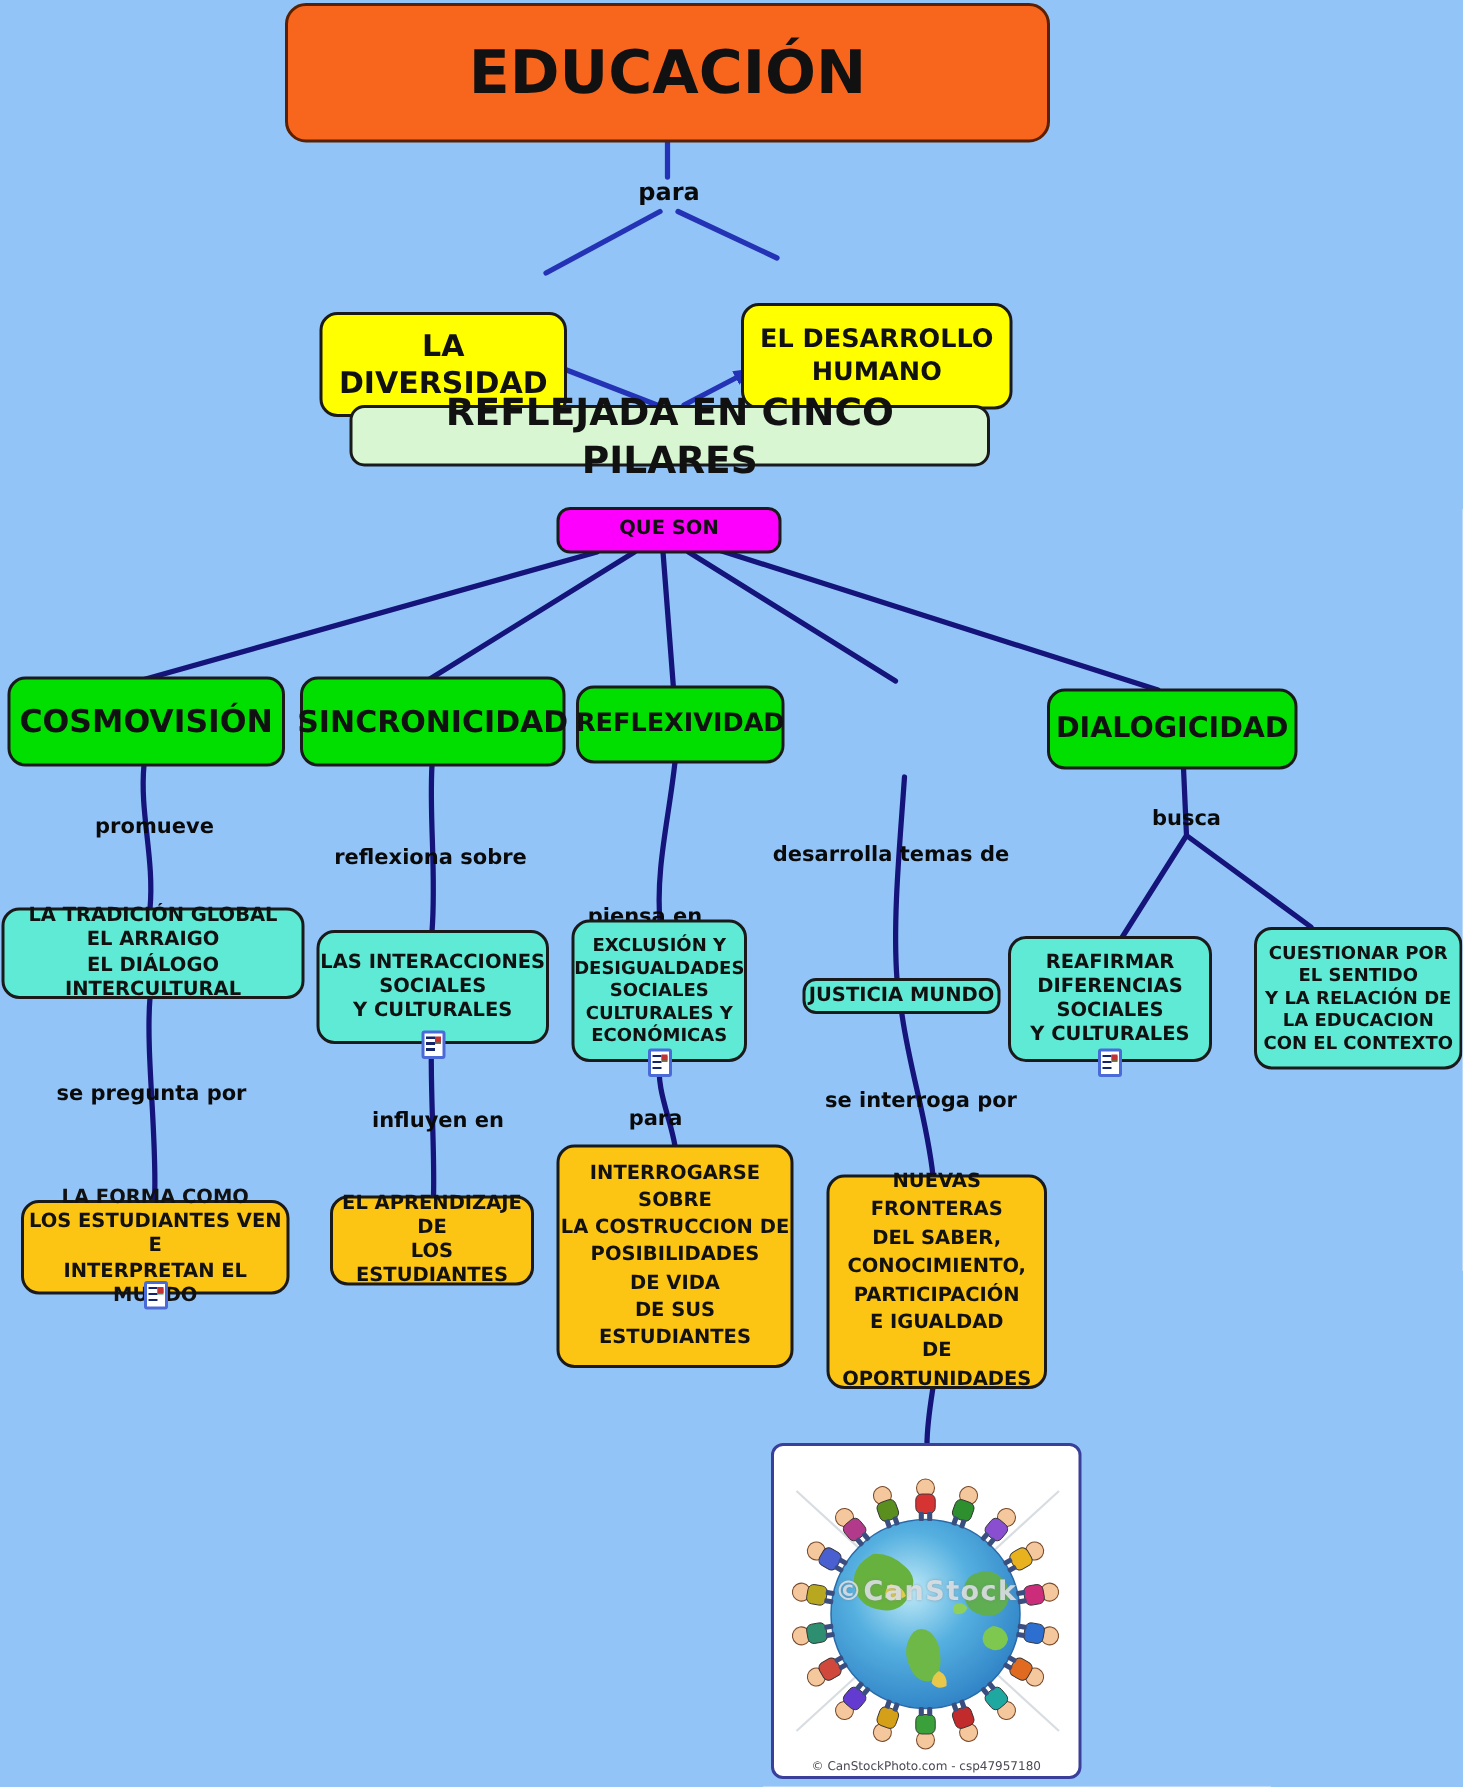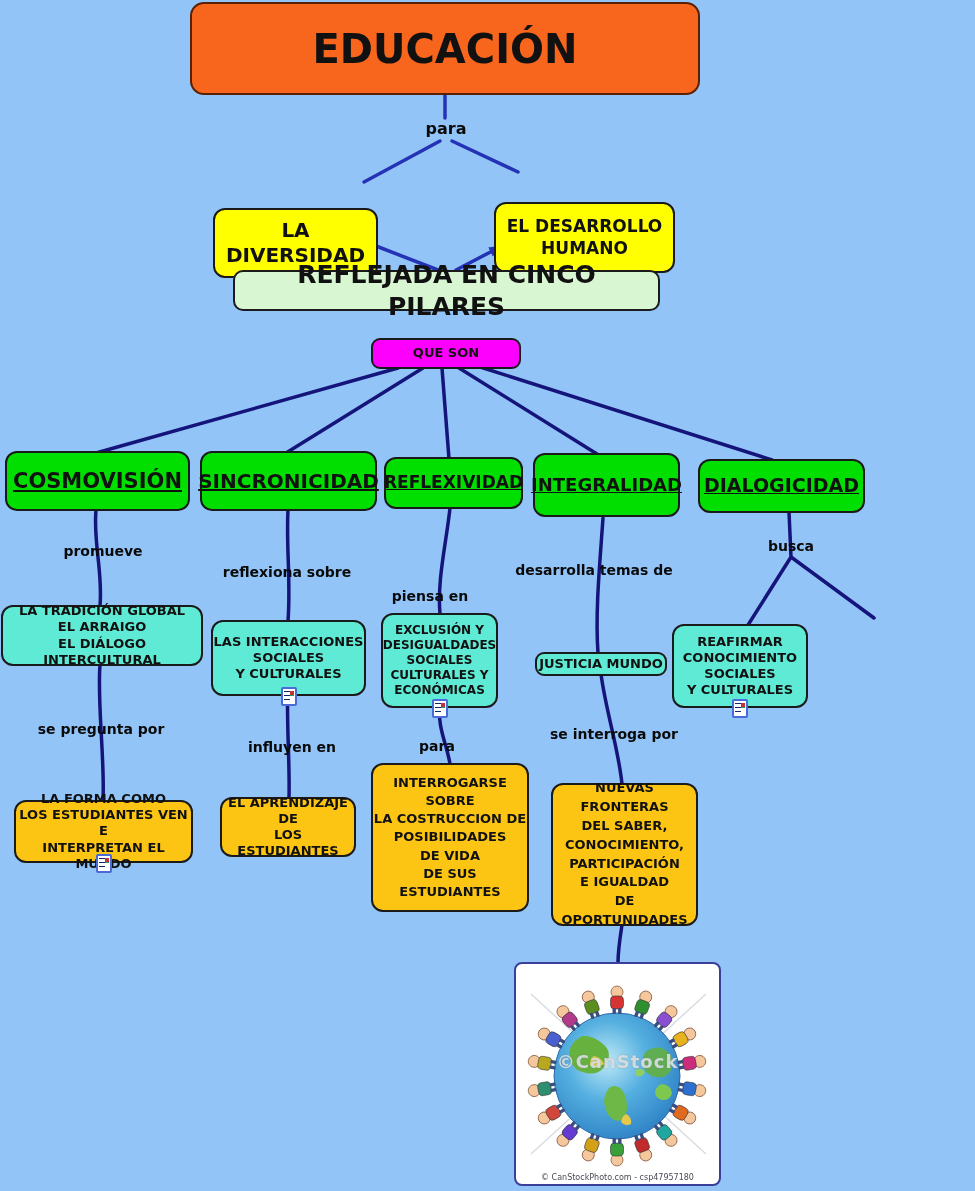--- a/index.html
+++ b/index.html
@@ -6,21 +6,21 @@
   body{font-family:"DejaVu Sans","Liberation Sans",sans-serif;}
   #canvas{position:relative;width:975px;height:1191px;background:#93c4f8;overflow:hidden;}
   #wires{position:absolute;left:0;top:0;z-index:0;pointer-events:none;}
   .node{position:absolute;z-index:2;display:flex;align-items:center;justify-content:center;
         text-align:center;white-space:pre-line;font-weight:700;color:#111;
         border:2px solid #1a1a1a;border-radius:12px;box-sizing:border-box;line-height:1.25;}
   .orange{background:#f8661d;border-color:#5a2000;border-radius:14px;}
   .yellow{background:#ffff00;margin-top:30px;}
   .palegreen{background:#d9f6d2;border-radius:10px;}
   .magenta{background:#fd00fd;border-radius:9px;}
-  .green{background:#00df00;text-decoration:underline;}
+  .green{background:#00df00;}
   .cyan{background:#5eead4;}
   .gold{background:#fdc513;}
   .linklabel{position:absolute;z-index:1;font-weight:700;color:#0a0a0a;font-size:14px;
              transform:translate(-50%,-50%);white-space:nowrap;}
   .res-icon{position:absolute;left:50%;bottom:-12px;transform:translateX(-50%);
             width:16px;height:19px;background:#fff;border:2px solid #4a6ad8;border-radius:2px;
             box-sizing:border-box;z-index:3;}
   .res-icon::before{content:"";position:absolute;left:1px;top:2px;width:6px;height:11px;
             background:repeating-linear-gradient(#14246a 0 1.5px,transparent 1.5px 4px);}
   .res-icon::after{content:"";position:absolute;right:1px;top:2px;width:4px;height:4px;
@@ -80,21 +80,20 @@
   <div class="node palegreen" style="left:233px;top:270px;width:427px;height:41px;font-size:25px;">REFLEJADA EN CINCO PILARES</div>
 
   <div class="node magenta" style="left:371px;top:338px;width:150px;height:31px;font-size:13px;">QUE SON</div>
 
   <div class="node green" style="left:5px;top:451px;width:185px;height:60px;font-size:21px;">COSMOVISIÓN</div>
 
   <div class="node green" style="left:200px;top:451px;width:177px;height:60px;font-size:20px;">SINCRONICIDAD</div>
 
   <div class="node green" style="left:384px;top:457px;width:139px;height:52px;font-size:17px;">REFLEXIVIDAD</div>
 
-  <div class="node green" style="left:533px;top:453px;width:147px;height:64px;font-size:18px;">INTEGRALIDAD</div>
 
   <div class="node green" style="left:698px;top:459px;width:167px;height:54px;font-size:19px;">DIALOGICIDAD</div>
 
   <div class="node cyan" style="left:1px;top:605px;width:202px;height:61px;font-size:13px;">LA TRADICIÓN GLOBAL
 EL ARRAIGO
 EL DIÁLOGO INTERCULTURAL</div>
 
   <div class="node cyan" style="left:211px;top:620px;width:155px;height:76px;font-size:13px;">
     <span>LAS INTERACCIONES
 SOCIALES
@@ -108,26 +107,31 @@
 SOCIALES
 CULTURALES Y
 ECONÓMICAS</span>
     <span class="res-icon"></span>
   </div>
 
   <div class="node cyan" style="left:535px;top:652px;width:132px;height:24px;font-size:13px;border-radius:9px;">JUSTICIA MUNDO</div>
 
   <div class="node cyan" style="left:672px;top:624px;width:136px;height:84px;font-size:13px;">
     <span>REAFIRMAR
-CONOCIMIENTO
+DIFERENCIAS
 SOCIALES
 Y CULTURALES</span>
     <span class="res-icon"></span>
   </div>
 
+  <div class="node cyan" style="left:836px;top:618px;width:139px;height:95px;font-size:12px;">CUESTIONAR POR
+EL SENTIDO
+Y LA RELACIÓN DE
+LA EDUCACION
+CON EL CONTEXTO</div>
 
   <div class="node gold" style="left:14px;top:800px;width:179px;height:63px;font-size:13px;">
     <span>LA FORMA COMO
 LOS ESTUDIANTES VEN E
 INTERPRETAN EL MUNDO</span>
     <span class="res-icon"></span>
   </div>
 
   <div class="node gold" style="left:220px;top:797px;width:136px;height:60px;font-size:13px;">EL APRENDIZAJE
 DE
@@ -144,21 +148,21 @@
 FRONTERAS
 DEL SABER,
 CONOCIMIENTO,
 PARTICIPACIÓN
 E IGUALDAD
 DE OPORTUNIDADES</div>
 
   <div class="linklabel" style="left:446px;top:128px;font-size:16px;">para</div>
   <div class="linklabel" style="left:103px;top:551px;">promueve</div>
   <div class="linklabel" style="left:287px;top:572px;">reflexiona sobre</div>
-  <div class="linklabel" style="left:430px;top:596px;">piensa en</div>
+  <div class="linklabel" style="left:430px;top:611px;">piensa en</div>
   <div class="linklabel" style="left:594px;top:570px;">desarrolla temas de</div>
   <div class="linklabel" style="left:791px;top:546px;">busca</div>
   <div class="linklabel" style="left:101px;top:729px;">se pregunta por</div>
   <div class="linklabel" style="left:292px;top:747px;">influyen en</div>
   <div class="linklabel" style="left:437px;top:746px;">para</div>
   <div class="linklabel" style="left:614px;top:734px;">se interroga por</div>
 
   <div class="imgframe" style="left:514px;top:962px;width:207px;height:224px;">
     <svg width="203" height="220" viewBox="0 0 203 220">
       <defs>

